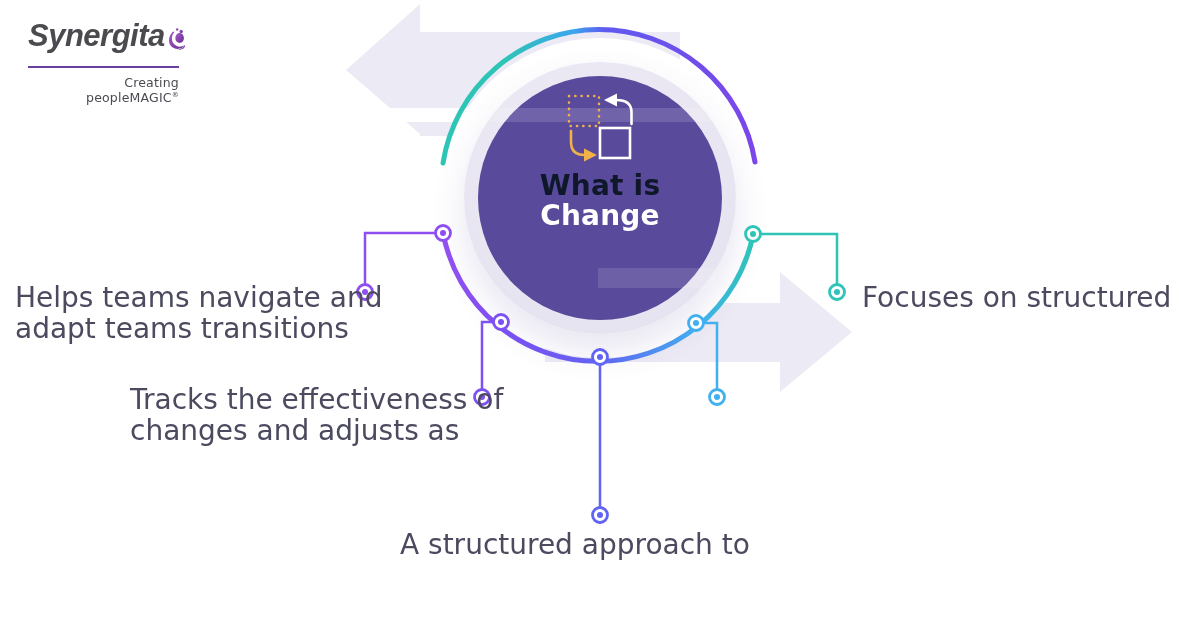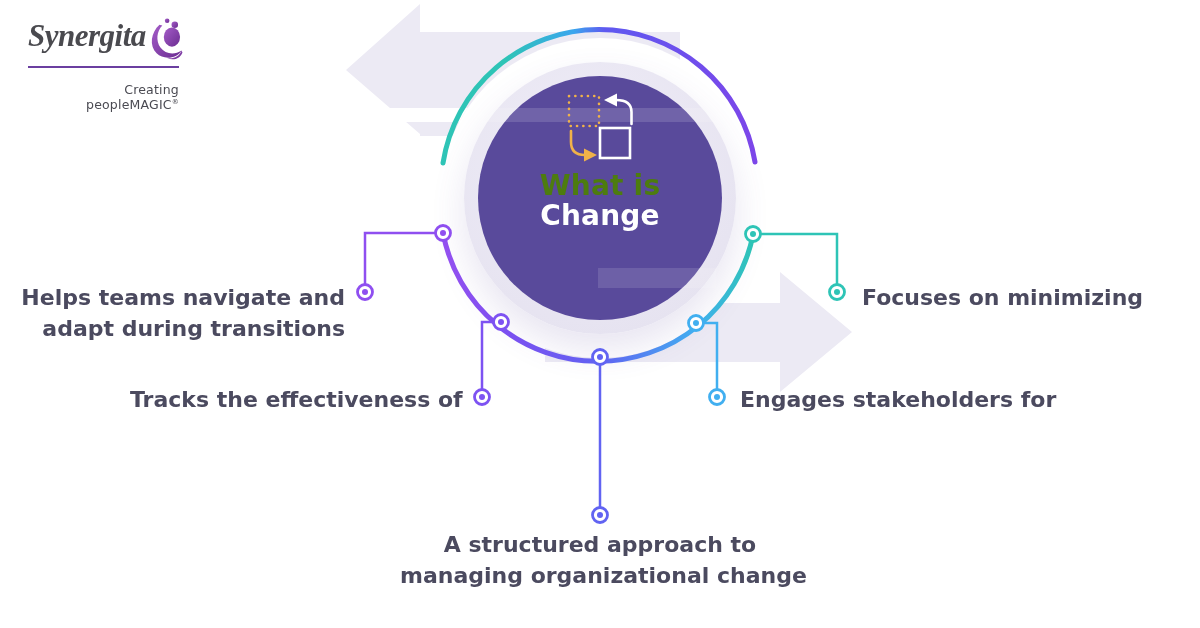--- a/index.html
+++ b/index.html
@@ -15,37 +15,37 @@
   .core{left:478px;top:76px;width:244px;height:244px;border-radius:50%;background:#594A9B;z-index:3;}
   
   .streak{background:#ffffff;z-index:4;pointer-events:none;}
   #streak-top{left:455px;top:108px;width:262px;height:14px;opacity:.14;}
   #streak-bottom{left:598px;top:268px;width:118px;height:20px;opacity:.12;}
   
   #overlay{left:0;top:0;width:1200px;height:628px;z-index:5;pointer-events:none;}
   
   .title{left:450px;top:171px;width:300px;text-align:center;z-index:6;
          font-weight:bold;font-size:28px;line-height:30px;letter-spacing:.2px;color:#ffffff;}
-  .title .accent{color:#4d7c0f;}
+  .title .accent{color:#0f172a;}
   .title span{display:block;white-space:nowrap;}
   
-  .callout{z-index:6;color:#4B4A5F;font-size:22px;line-height:31px;font-weight:700;}
+  .callout{z-index:6;color:#4B4A5F;font-size:28px;line-height:31px;font-weight:400;}
   .callout span{display:block;white-space:nowrap;}
   #callout-helps{left:15px;top:282px;width:330px;text-align:right;}
   #callout-tracks{left:130px;top:384px;width:330px;text-align:left;}
-  #callout-structured{left:400px;top:529px;width:400px;text-align:center;}
+  #callout-structured{left:400px;top:529px;width:400px;text-align:left;}
   #callout-engages{left:740px;top:384px;width:340px;text-align:left;}
   #callout-focuses{left:862px;top:282px;width:330px;text-align:left;}
   
   #logo{left:28px;top:14px;width:160px;z-index:7;}
   #logo-row{display:flex;align-items:flex-start;}
-  #logo-word{font-family:Liberation Serif, serif;font-style:italic;font-weight:bold;
+  #logo-word{font-family:Liberation Sans, sans-serif;font-style:italic;font-weight:bold;
              font-size:31px;color:#4A4A4F;letter-spacing:-.5px;line-height:44px;}
   #logo-rule{margin-top:2px;width:151px;height:2px;background:#6B3FA0;}
-  #logo-tagline{width:151px;text-align:right;font-size:12.5px;color:#4A4A52;margin-top:14px;letter-spacing:.2px;}
+  #logo-tagline{width:151px;text-align:right;font-size:12.5px;color:#4A4A52;margin-top:7px;letter-spacing:.2px;}
   #logo-tagline sup{font-size:7px;}
 </style>
 </head>
 <body>
 
 <svg id="bg-arrows" class="abs">
   <defs>
     <mask id="circle-cut">
       <rect x="0" y="0" width="1200" height="628" fill="#fff"></rect>
       <circle cx="600" cy="198" r="160" fill="#000"></circle>
@@ -140,34 +140,33 @@
   </g>
 </svg>
 
 <div class="abs title">
   <span class="accent">What is</span>
   <span>Change</span>
 </div>
 
 <div class="abs callout" id="callout-helps">
   <span>Helps teams navigate and</span>
-  <span>adapt during transitions</span>
+  <span>adapt teams transitions</span>
 </div>
 <div class="abs callout" id="callout-tracks">
   <span>Tracks the effectiveness of</span>
+  <span>changes and adjusts as</span>
 </div>
 <div class="abs callout" id="callout-structured">
   <span>A structured approach to</span>
-  <span>managing organizational change</span>
 </div>
 <div class="abs callout" id="callout-engages">
-  <span>Engages stakeholders for</span>
 </div>
 <div class="abs callout" id="callout-focuses">
-  <span>Focuses on minimizing</span>
+  <span>Focuses on structured</span>
 </div>
 
 <div class="abs" id="logo">
   <div id="logo-row">
     <span id="logo-word">Synergita</span>
     <svg width="42" height="50" viewBox="0 0 42 50" style="margin-left:2px;">
       <defs>
         <linearGradient id="lgMark" x1="0" y1="0" x2="1" y2="1">
           <stop offset="0" stop-color="#A45CC8"></stop>
             <stop offset="1" stop-color="#6B2D91"></stop>

